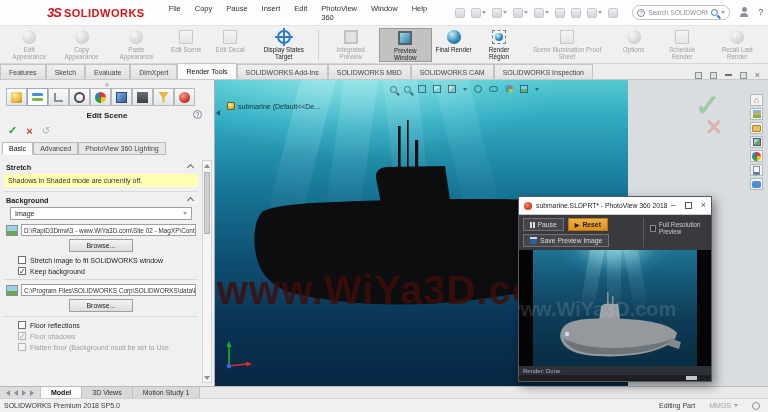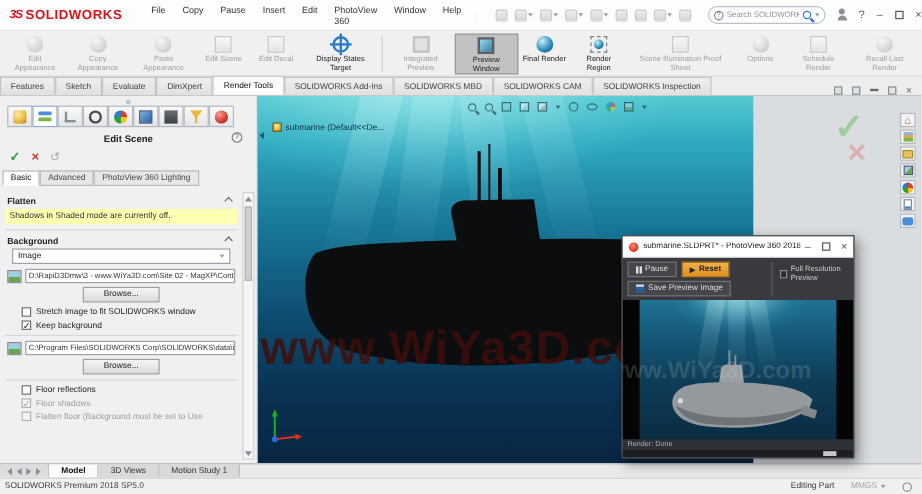--- a/index.html
+++ b/index.html
@@ -2,21 +2,21 @@
 <html><head>
 <meta charset="utf-8">
 <style>
   * { box-sizing: border-box; margin: 0; padding: 0; }
   html,body { width:768px; height:412px; overflow:hidden; }
   body { position:relative; font-family:"Liberation Sans",sans-serif; background:#f0f0f1; color:#222; }
 
   
   .menubar { position:absolute; left:0; top:0; width:768px; height:26px; background:#fdfdfd; border-bottom:1px solid #e3e3e3; display:flex; align-items:center; }
   .logo { display:flex; align-items:center; padding:0 10px 0 8px; }
-  .logo-mark { color:#d6131b; font-weight:bold; font-style:italic; font-size:10px; letter-spacing:-1px; margin-right:3px; }
+  .logo-mark { color:#d6131b; font-weight:bold; font-style:italic; font-size:13px; letter-spacing:-1px; margin-right:3px;margin-left:39px; }
   .logo-text { color:#d6131b; font-weight:bold; font-size:11px; letter-spacing:0.5px; }
   .menus { display:flex; gap:14px; margin-left:14px; font-size:7.5px; color:#333; }
   .menu-item { cursor:default; }
   .pin { width:8px; height:8px; margin-left:12px; background:linear-gradient(135deg,#2f74c9,#1b4f94); clip-path:polygon(0 55%,55% 55%,55% 20%,100% 65%,55% 100%,55% 75%,0 75%); }
   .qat { display:flex; align-items:center; gap:6px; margin-left:16px; }
   .qat-i { width:10px; height:10px; border:1px solid #b8bcc2; background:linear-gradient(#e9ebee,#c9cdd3); border-radius:2px; opacity:.8; }
   .qat-g { display:flex; align-items:center; gap:1px; }
   .caret { width:0; height:0; border-left:2.5px solid transparent; border-right:2.5px solid transparent; border-top:3px solid #9aa0a6; }
   .searchbox { display:flex; align-items:center; gap:3px; margin-left:14px; width:98px; height:15px; border:1px solid #b9c2cc; border-radius:8px; padding:0 4px; background:#fff; }
   .sq-help { width:8px; height:8px; border:1px solid #7d8894; border-radius:50%; font-size:6px; line-height:7px; text-align:center; color:#7d8894; flex:0 0 auto; }
@@ -365,21 +365,21 @@
     <span class="undo-g">↺</span>
   </div>
   <div class="subtabs">
     <div class="stab active">Basic</div>
     <div class="stab">Advanced</div>
     <div class="stab">PhotoView 360 Lighting</div>
   </div>
 
   <div class="lp-content">
     <div class="sect-h">
-        <span>Flatten</span>
+        <span>Stretch</span>
         <div class="chev"></div>
       </div>
     <div class="msgbox">Shadows in Shaded mode are currently off.</div>
     <div class="divider"></div>
 
     <div class="sect-h">
         <span>Background</span>
         <div class="chev"></div>
       </div>
     <div class="sel">

